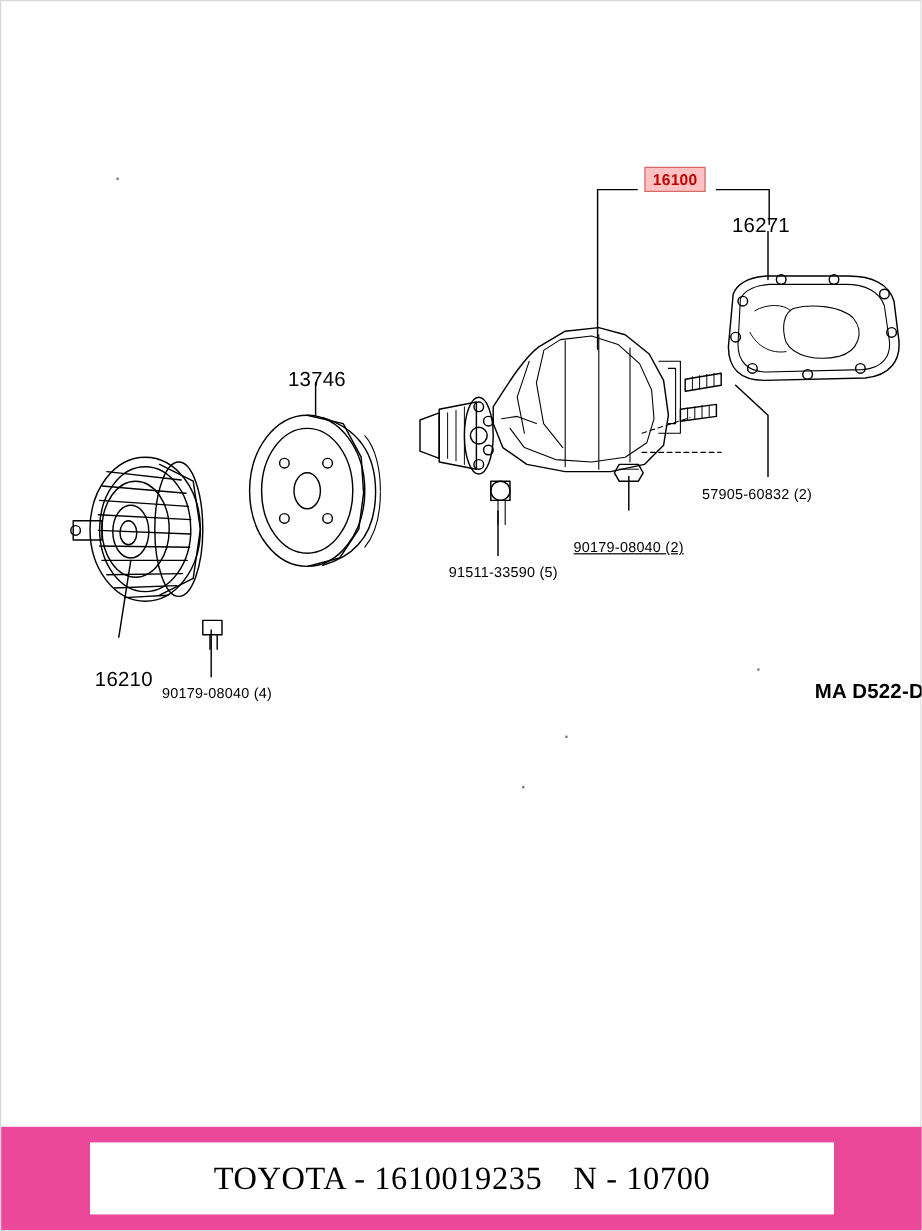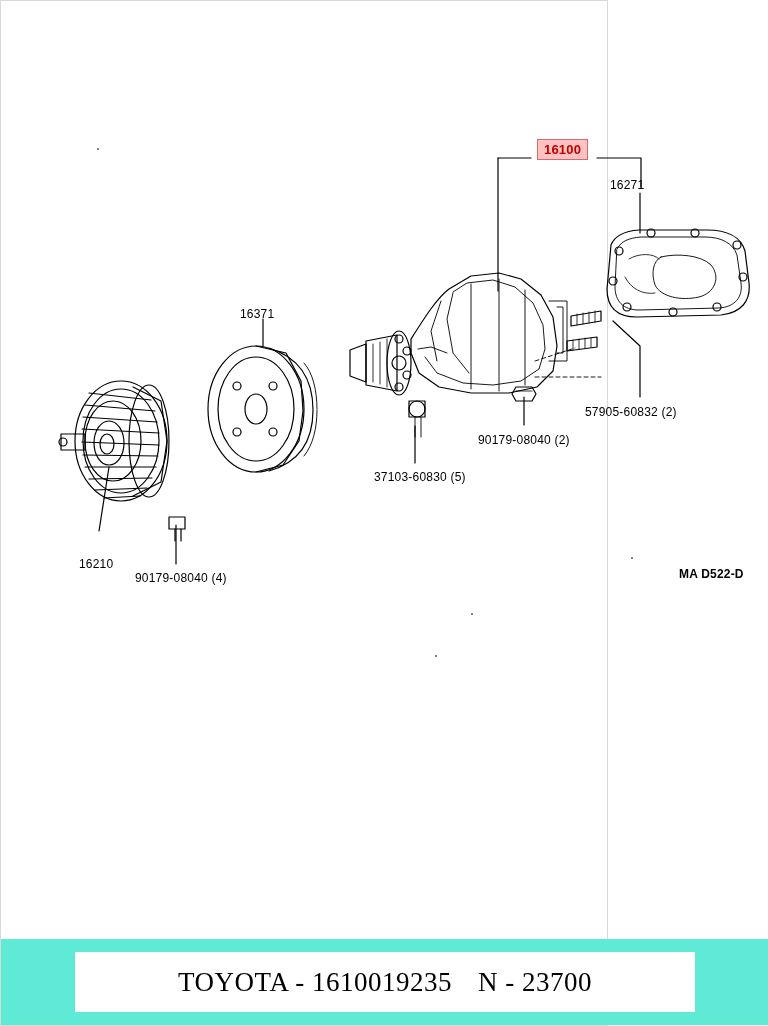--- a/index.html
+++ b/index.html
@@ -9,21 +9,21 @@
   }
   body {
     width: 768px;
     height: 1026px;
     font-family: "Liberation Sans", sans-serif;
     position: relative;
     overflow: hidden;
   }
   #page {
     position: relative;
-    width: 608px;
+    width: 768px;
     height: 1026px;
     background: #ffffff;
     border: 1px solid #d8d8d8;
     box-sizing: border-box;
   }
   #diagram-area {
     position: absolute;
     left: 0;
     top: 0;
     width: 768px;
@@ -32,21 +32,21 @@
   svg#diagram-svg {
     position: absolute;
     left: 0;
     top: 0;
     width: 768px;
     height: 940px;
   }
   .callout {
     position: absolute;
     font-family: "Liberation Sans", sans-serif;
-    font-size: 12px;
+    font-size: 17px;
     color: #000000;
     white-space: nowrap;
     letter-spacing: 0.2px;
   }
   .callout.bold {
     font-weight: bold;
   }
   .callout.highlight {
     background: #ffc1c1;
     border: 1px solid #d46a6a;
@@ -57,21 +57,21 @@
   }
   .callout.small {
     font-size: 12px;
   }
   #footer-bar {
     position: absolute;
     left: 0;
     bottom: 0;
     width: 768px;
     height: 86px;
-    background: #5eead4;
+    background: #ec4899;
     display: flex;
     align-items: center;
     justify-content: center;
   }
   #footer-inner {
     background: #ffffff;
     width: 620px;
     height: 60px;
     display: flex;
     align-items: center;
@@ -241,41 +241,41 @@
           <circle cx="650" cy="232" r="4"></circle>
         </g>
 
       </g>
     </svg>
 
     <div class="callout highlight" style="left:536px; top:138px;">16100</div>
 
     <div class="callout" style="left:609px; top:177px;">16271</div>
 
-    <div class="callout" style="left:239px; top:306px;">16371</div>
+    <div class="callout" style="left:239px; top:306px;">13746</div>
 
     <div class="callout" style="left:78px; top:556px;">16210</div>
 
     <div class="callout small" style="left:584px; top:404px;">57905-60832 (2)</div>
 
-    <div class="callout small" style="left:477px; top:432px;">90179-08040 (2)</div>
-
-    <div class="callout small" style="left:373px; top:469px;">37103-60830 (5)</div>
+    <div class="callout small" style="left:477px; top:448px;text-decoration:underline;">90179-08040 (2)</div>
+
+    <div class="callout small" style="left:373px; top:469px;">91511-33590 (5)</div>
 
     <div class="callout small" style="left:134px; top:570px;">90179-08040 (4)</div>
 
     <div class="callout bold" style="left:634px; top:566px;margin-left:44px;">MA  D522-D</div>
 
     <div class="dot" style="left:96px; top:147px;"></div>
     <div class="dot" style="left:470px; top:612px;"></div>
     <div class="dot" style="left:434px; top:654px;"></div>
     <div class="dot" style="left:630px; top:556px;"></div>
 
   </div>
 
   <div id="footer-bar">
     <div id="footer-inner">
       <div id="footer-part">TOYOTA - 1610019235</div>
-      <div id="footer-code">N - 23700</div>
+      <div id="footer-code">N - 10700</div>
     </div>
   </div>
 
 </div>
 
 </body></html>

